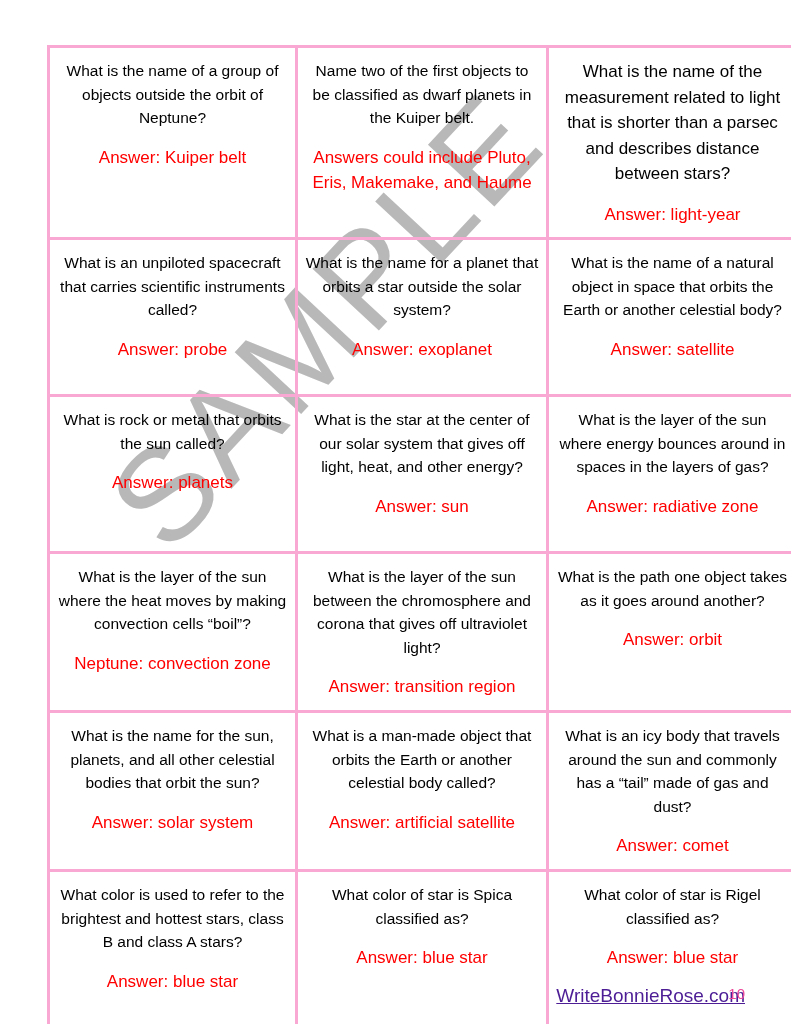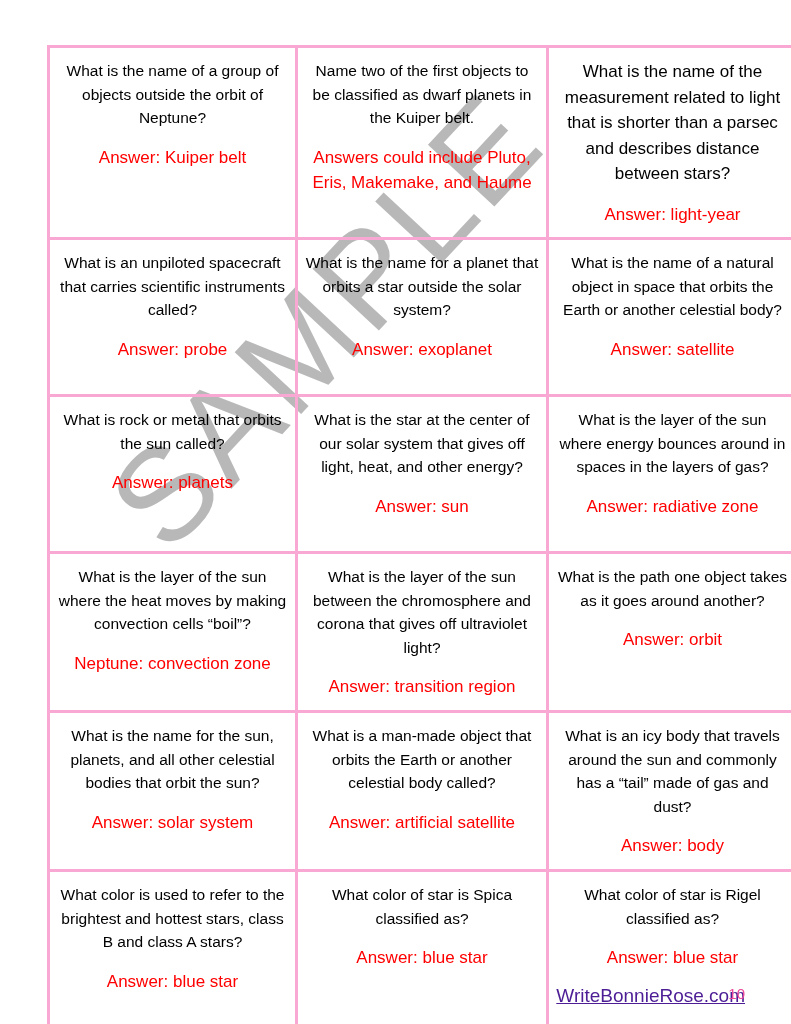--- a/index.html
+++ b/index.html
@@ -234,21 +234,21 @@
         </td>
         <td class="col-2">
           <span class="cell-inner">
             <span class="q">What is a man-made object that orbits the Earth or another celestial body called?</span>
             <span class="a">Answer: artificial satellite</span>
           </span>
         </td>
         <td class="col-3">
           <span class="cell-inner">
             <span class="q">What is an icy body that travels around the sun and commonly has a “tail” made of gas and dust?</span>
-            <span class="a">Answer: body</span>
+            <span class="a">Answer: comet</span>
           </span>
         </td>
       </tr>
 
       <tr class="r6">
         <td class="col-1">
           <span class="cell-inner">
             <span class="q">What color is used to refer to the brightest and hottest stars, class B and class A stars?</span>
             <span class="a">Answer: blue star</span>
           </span>

